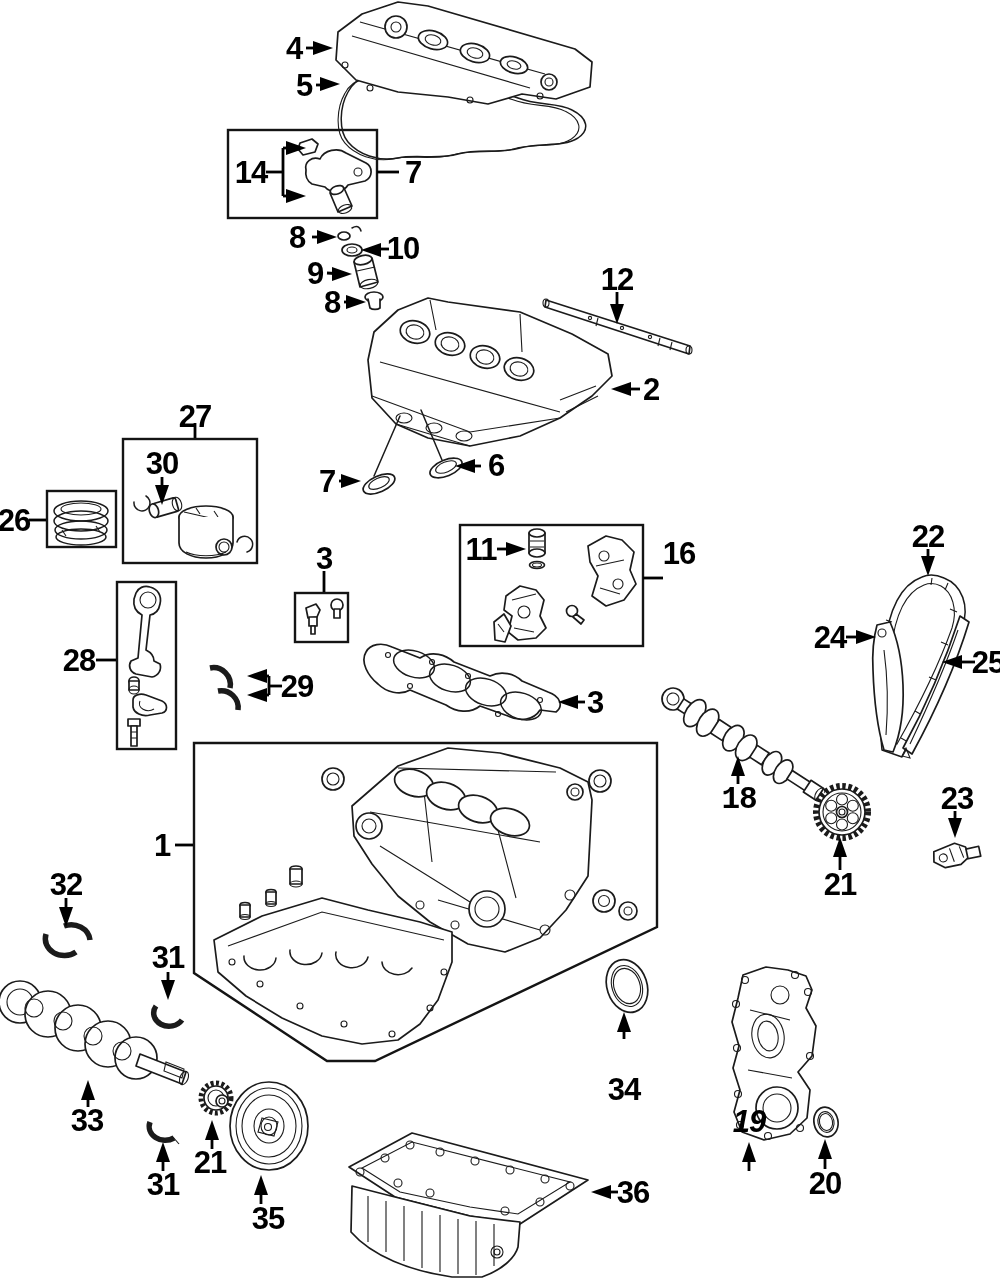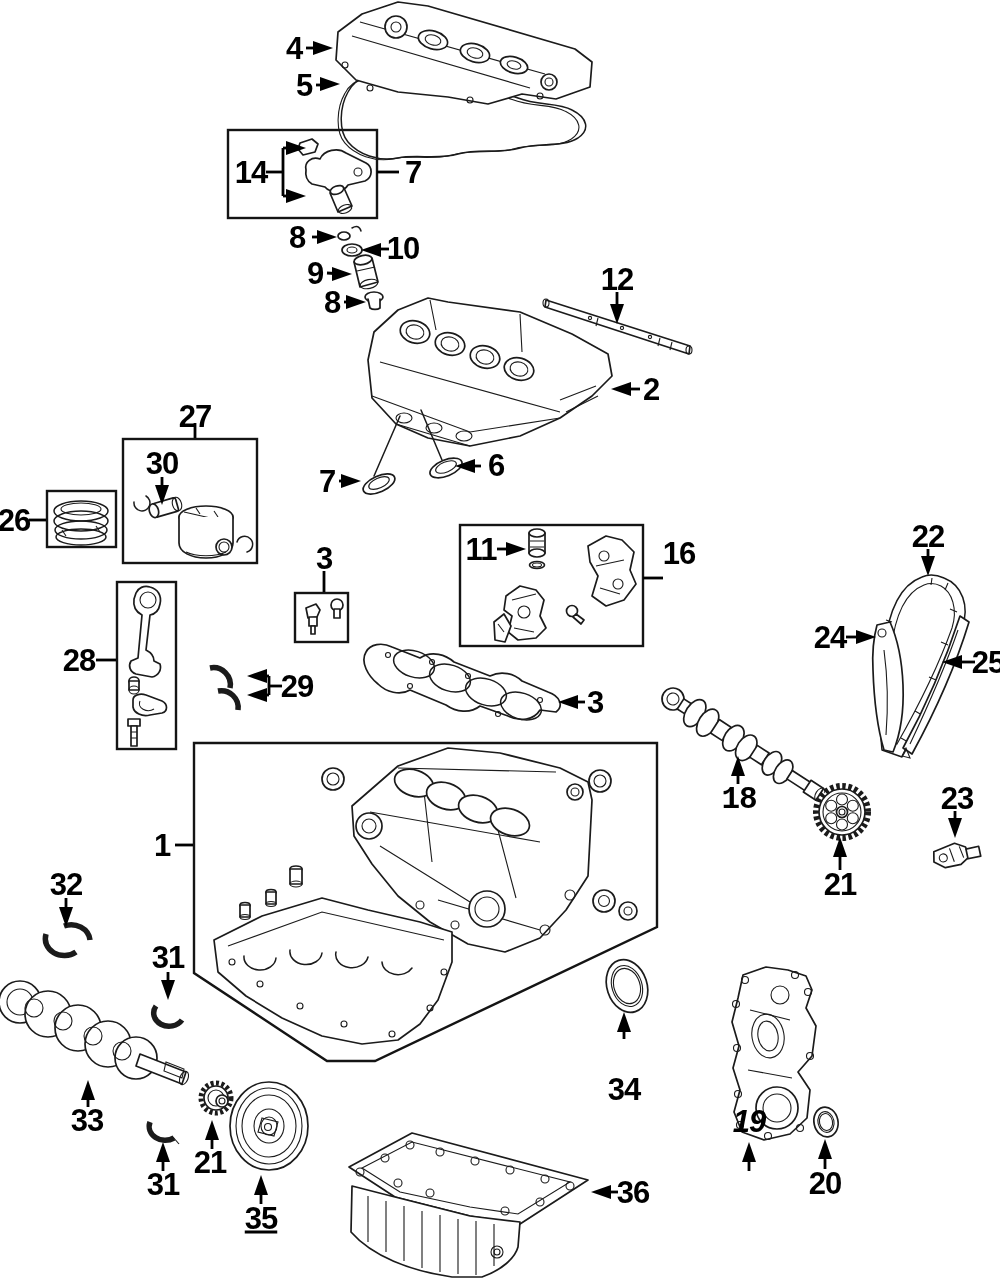--- a/index.html
+++ b/index.html
@@ -520,16 +520,16 @@
       <div class="callout" style="left: 14px; top: 520px;">26</div>
       <div class="callout" style="left: 195px; top: 410px; margin-top: 6px;">27</div>
       <div class="callout" style="left: 79px; top: 660px;">28</div>
       <div class="callout" style="left: 297px; top: 686px;">29</div>
       <div class="callout" style="left: 162px; top: 463px;">30</div>
       <div class="callout" style="left: 168px; top: 957px;">31</div>
       <div class="callout" style="left: 163px; top: 1184px;">31</div>
       <div class="callout" style="left: 66px; top: 884px;">32</div>
       <div class="callout" style="left: 87px; top: 1120px;">33</div>
       <div class="callout" style="left: 624px; top: 1053px; margin-top: 36px;">34</div>
-      <div class="callout" style="left: 261px; top: 1218px; text-decoration: underline;">35</div>
+      <div class="callout" style="left: 268px; top: 1218px;">35</div>
       <div class="callout" style="left: 633px; top: 1192px;">36</div>
     </div>
 </div>
 
 </body></html>

